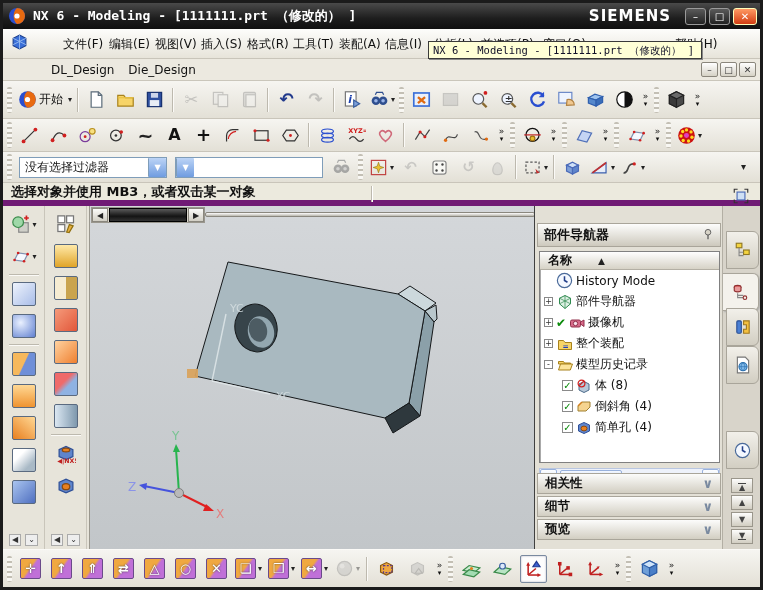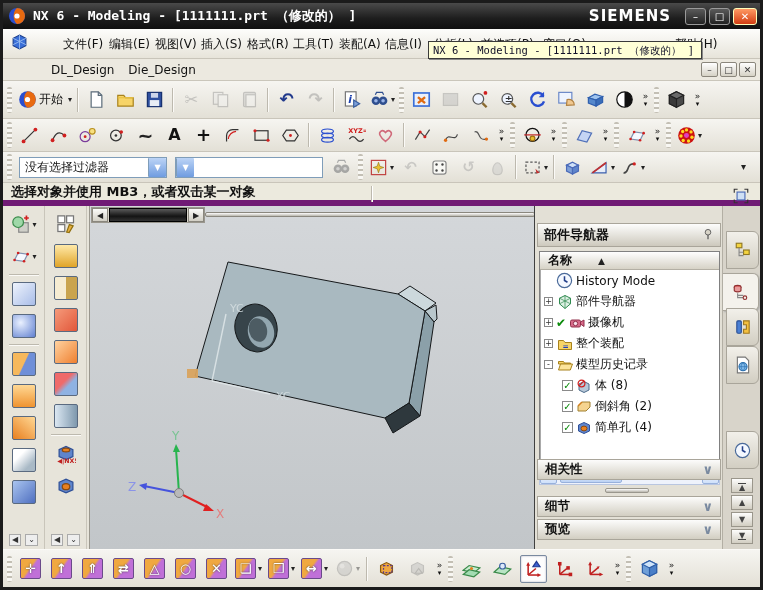--- a/index.html
+++ b/index.html
@@ -864,21 +864,21 @@
             <div class="trow child">
               <span class="cb">✓</span>
               <span class="cicon">
                 <span class="ticon">
                   <svg viewBox="0 0 16 16" width="16" height="16">
                     <path d="M2 12V7l4-4h8v5l-4 4z" fill="#f5d490" stroke="#a08030"></path>
                     <path d="M6 3L2 7" stroke="#d08020" stroke-width="1.6"></path>
                   </svg>
                 </span>
               </span>
-              <span>倒斜角 (2)</span>
+              <span>倒斜角 (4)</span>
             </div>
             <div class="trow child">
               <span class="cb">✓</span>
               <span class="cicon">
                 <span class="ticon">
                   <svg viewBox="0 0 16 16" width="16" height="16">
                     <path d="M2.5 5L8 2.5 13.5 5v6L8 13.5 2.5 11z" fill="#5f85cc" stroke="#2f5098"></path>
                     <ellipse cx="8" cy="8.5" rx="3" ry="2.4" fill="#e88020" stroke="#8a4a10"></ellipse>
                   </svg>
                 </span>
@@ -892,21 +892,21 @@
         <span id="nav-hthumb">
             <i></i>
             <i></i>
             <i></i>
             <i></i>
           </span>
         <span class="xpsb" style="margin-left:auto">▶</span>
       </div>
       <div id="nav-spacer"></div>
       <div id="nav-sections">
-          <div class="secbar" style="bottom: 69px;">
+          <div class="secbar" style="bottom: 55px;">
             <span class="t">相关性</span>
             <span class="chev">∨</span>
           </div>
           <div class="secbar" style="bottom: 32px;">
             <span class="t">细节</span>
             <span class="chev">∨</span>
           </div>
           <div class="secbar" style="bottom: 9px;">
             <span class="t">预览</span>
             <span class="chev">∨</span>

